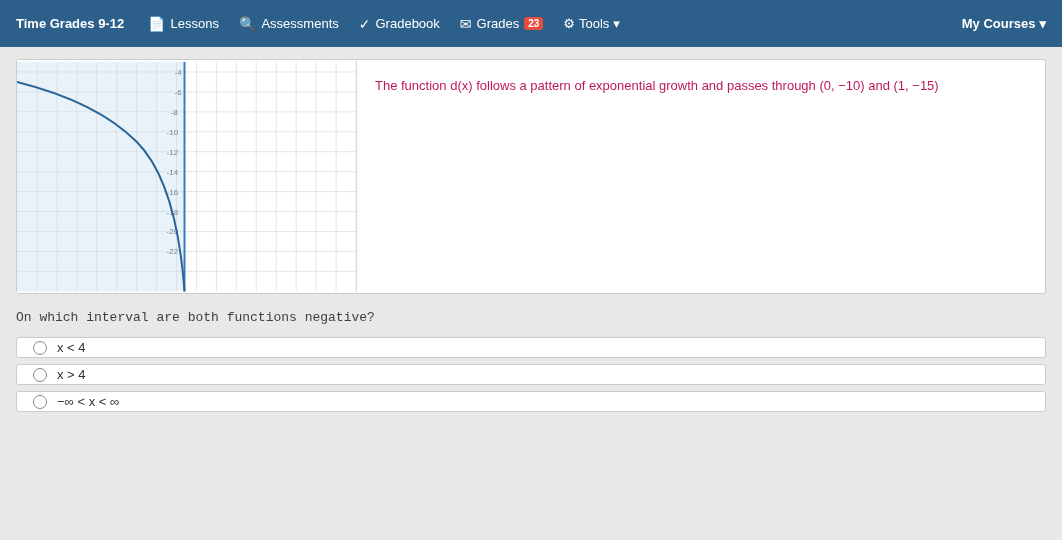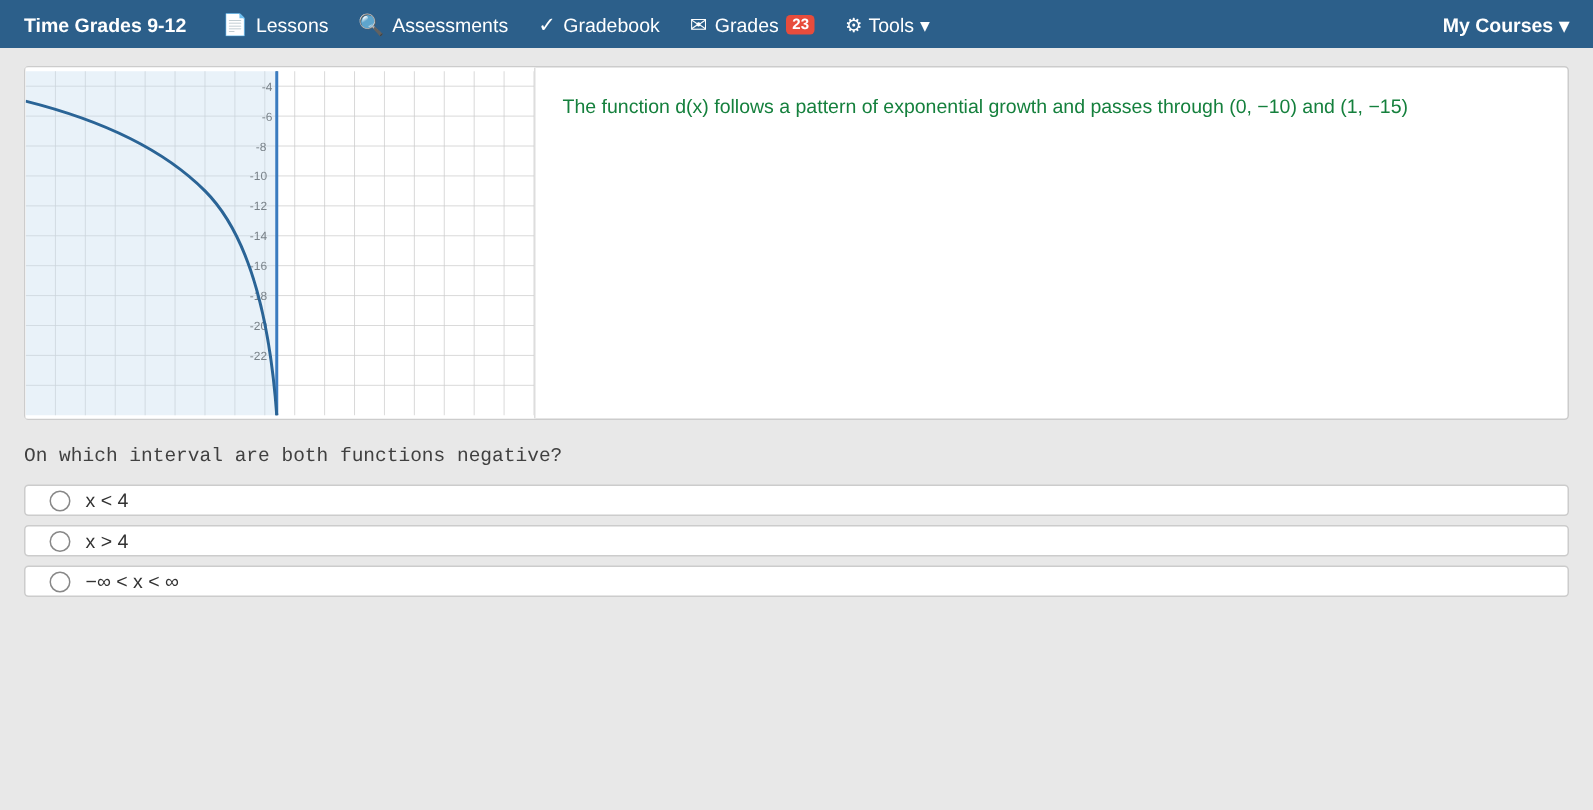--- a/index.html
+++ b/index.html
@@ -9,21 +9,21 @@
       width: 1062px;
       min-height: 540px;
       overflow: hidden;
     }
 
     
     .top-nav {
       display: flex;
       align-items: center;
       background: #2c5f8a;
-      height: 32px;
+      height: 47px;
       padding: 0 16px;
       gap: 24px;
       position: relative;
     }
 
     .nav-course-title {
       color: white;
       font-size: 13px;
       font-weight: bold;
       white-space: nowrap;
@@ -106,21 +106,21 @@
     }
 
     .graph-svg {
       width: 100%;
       height: 100%;
     }
 
     .question-text-area {
       padding: 14px 18px;
       font-size: 13px;
-      color: #15803d;
+      color: #be185d;
       flex: 1;
       display: flex;
       align-items: flex-start;
       padding-top: 18px;
     }
 
     
     .answer-label {
       font-size: 13px;
       color: #404040;

